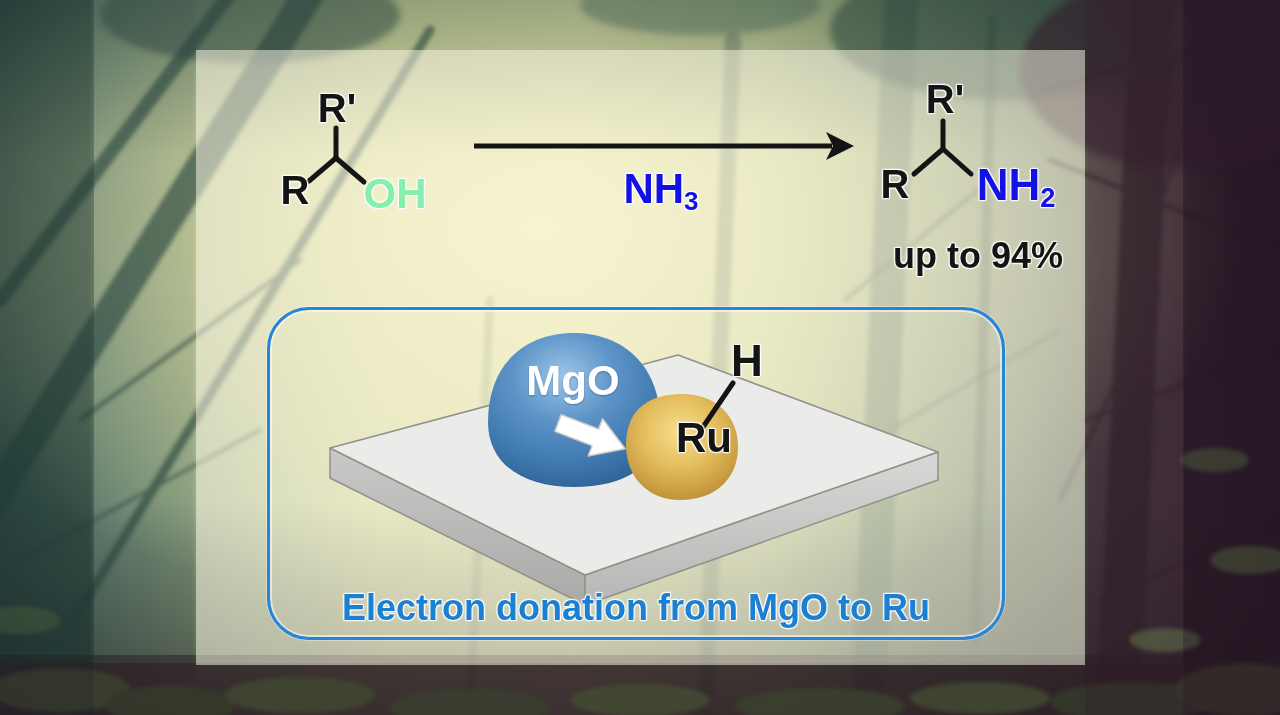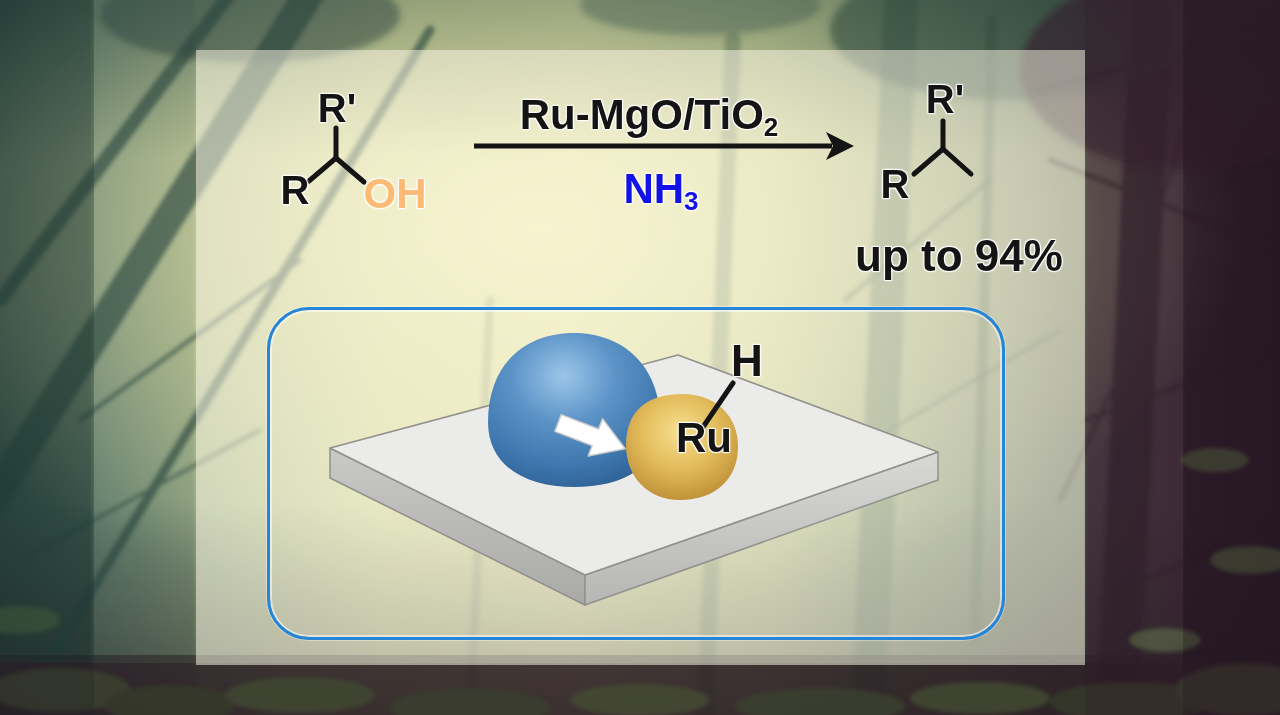--- a/index.html
+++ b/index.html
@@ -23,25 +23,25 @@
   }
   
   .lbl{
     position:absolute;transform:translate(-50%,-50%);
     font-weight:bold;color:#141414;white-space:nowrap;line-height:1;
     text-shadow:-1px -1px 1px rgba(255,255,255,.85),1px -1px 1px rgba(255,255,255,.85),
                 -1px 1px 1px rgba(255,255,255,.85),1px 1px 1px rgba(255,255,255,.85),
                 0 0 3px rgba(255,255,255,.7);
   }
   .lbl sub{font-size:.62em;vertical-align:-0.28em;}
-  .red{color:#fdba74;}
+  .red{color:#86efac;}
   .blue{color:#1212e6;}
   .capblue{color:#1b80d2;}
   .white{color:#ffffff;text-shadow:0 1px 2px rgba(0,40,80,.35);}
-  .t40{font-size:40px;}.t42{font-size:42px;}.t44{font-size:44px;}.t46{font-size:44px;}.t36{font-size:36px;}
+  .t40{font-size:40px;}.t42{font-size:42px;}.t44{font-size:44px;}.t46{font-size:36px;margin-left:19px;}.t36{font-size:36px;}
 </style>
 </head>
 <body>
 
 <div id="stage">
 
   <svg class="abs" style="left:0;top:0;" width="1280" height="715" viewBox="0 0 1280 715">
     <defs>
       <linearGradient id="bands" x1="0" y1="0" x2="1" y2="0">
         <stop offset="0%" stop-color="#2e4a44"></stop>
@@ -206,28 +206,30 @@
       <polygon points="0,-9 40,-9 40,-20 72,0 40,20 40,9 0,9" fill="#ffffff" stroke="#c9c9c9" stroke-width="1.5" stroke-linejoin="round"></polygon>
     </g>
 
     <line x1="436" y1="120" x2="466" y2="76" stroke="#141414" stroke-width="5" stroke-linecap="round"></line>
   </svg>
 
   <div class="lbl t40" style="left:337px;top:108px;">R'</div>
   <div class="lbl t40" style="left:295px;top:190px;">R</div>
   <div class="lbl t42 red" style="left:395px;top:194px;">OH</div>
 
-  <div class="lbl t42" style="left:649px;top:117px;">
-    <span>Ru-MgO/TiO</span><sub>2</sub>
-  </div>
   <div class="lbl t42 blue" style="left:661px;top:191px;text-align:center;">
     <span>NH</span><sub>3</sub>
   </div>
 
   <div class="lbl t40" style="left:945px;top:99px;">R'</div>
   <div class="lbl t40" style="left:895px;top:184px;">R</div>
+  <div class="lbl t44 blue" style="left:1016px;top:187px;">
+    <span>NH</span><sub>2</sub>
+  </div>
   <div class="lbl t46" style="left:959px;top:256px;">up to 94%</div>
 
+  <div class="lbl t42 white" style="left:573px;top:381px;">MgO</div>
   <div class="lbl t42" style="left:704px;top:438px;">Ru</div>
   <div class="lbl t44" style="left:747px;top:361px;">H</div>
 
+  <div class="lbl t36 capblue" style="left:636px;top:608px;">Electron donation from MgO to Ru</div>
 
 </div>
 
 </body></html>

